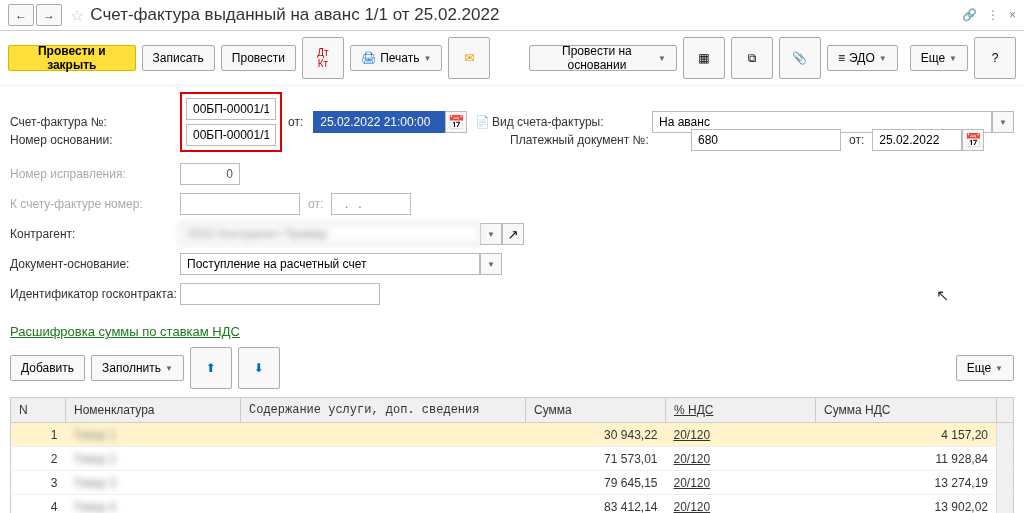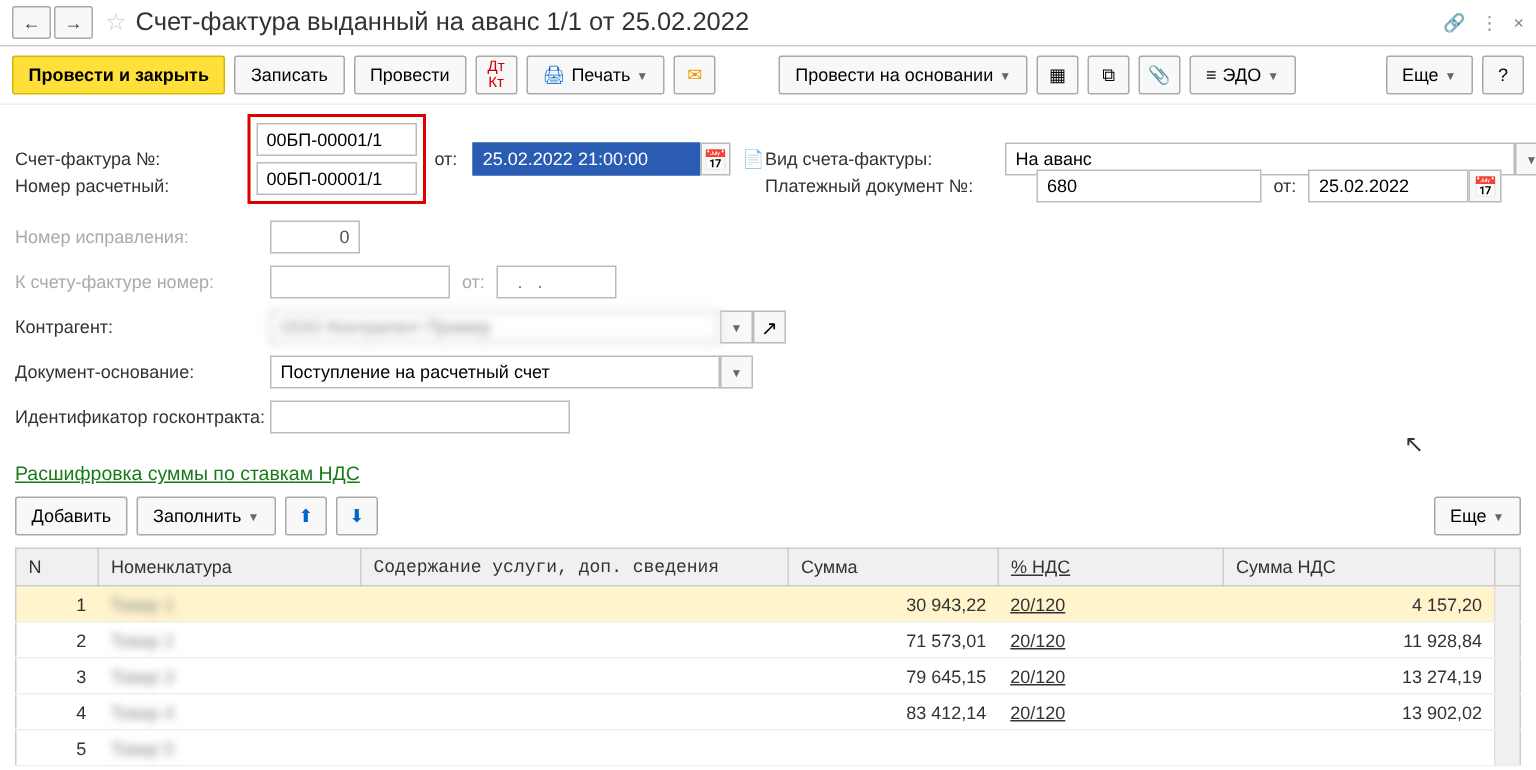--- a/index.html
+++ b/index.html
@@ -5,30 +5,30 @@
 * { box-sizing: border-box; margin: 0; padding: 0; font-family: Arial, sans-serif; }
 body { font-size: 12px; color: #333; background: #fff; width: 1024px; }
 .header { display: flex; align-items: center; padding: 4px 8px; border-bottom: 1px solid #ccc; }
 .nav-btn { width: 26px; height: 22px; border: 1px solid #aaa; background: #f8f8f8; margin-right: 2px; display: flex; align-items: center; justify-content: center; cursor: pointer; border-radius: 2px; }
 .star { margin: 0 6px; color: #ccc; font-size: 16px; }
 .title { font-size: 17px; font-weight: normal; flex: 1; }
 .header-icons { display: flex; gap: 10px; color: #888; }
 .toolbar { display: flex; align-items: center; padding: 6px 8px; gap: 6px; border-bottom: 1px solid #eee; }
 .btn { border: 1px solid #aaa; background: #f8f8f8; padding: 4px 10px; height: 26px; cursor: pointer; border-radius: 2px; display: flex; align-items: center; gap: 4px; font-size: 12px; }
 .btn-primary { background: #ffe03a; border-color: #d4b800; font-weight: bold; }
-.btn-icon { width: 28px; justify-content: center; padding: 4px; }
+.btn-icon { width: 28px; justify-content: center; padding: 20px; }
 .dropdown-arrow { font-size: 8px; color: #666; }
 .spacer { flex: 1; }
 .form { padding: 6px 10px; }
 .row { display: flex; align-items: center; margin-bottom: 6px; min-height: 24px; }
 .label { width: 170px; color: #333; font-size: 12px; }
 .label.muted { color: #aaa; }
 .input { border: 1px solid #bbb; height: 22px; padding: 2px 6px; font-size: 12px; background: #fff; }
-.input.w90 { width: 107px; }
-.input.w130 { width: 152px; }
+.input.w90 { width: 90px; }
+.input.w130 { width: 132px; }
 .input.w60 { width: 60px; text-align: right; }
 .input.wide { width: 300px; }
 .input.dropdown { width: 340px; }
 .highlight-box { border: 2px solid #d00; padding: 2px; }
 .datetime-sel { background: #2b5cb3; color: #fff; border: 1px solid #2b5cb3; }
 .cal-btn { width: 22px; height: 22px; border: 1px solid #bbb; background: #f8f8f8; display: flex; align-items: center; justify-content: center; cursor: pointer; }
 .sep-lbl { margin: 0 8px; color: #333; }
 .left-col { display: flex; align-items: center; width: 500px; }
 .right-col { display: flex; align-items: center; }
 .section-title { color: #1a7a1a; text-decoration: underline; margin: 6px 10px 4px; font-size: 13px; cursor: pointer; }
@@ -127,21 +127,21 @@
       <span class="label" style="width:160px">Вид счета-фактуры:</span>
       <input class="input dropdown" value="На аванс" style="">
       <button class="cal-btn">
           <span class="dropdown-arrow">▼</span>
         </button>
     </div>
   </div>
 
   <div class="row" style="margin-top:-30px">
     <div class="left-col">
-      <span class="label">Номер расчетный:</span>
+      <span class="label">Номер основании:</span>
     </div>
     <div class="right-col">
       <span class="label" style="width:160px">Платежный документ №:</span>
       <input class="input" style="width: 150px; margin-left: 21px;" value="680">
       <span class="sep-lbl">от:</span>
       <input class="input w90" value="25.02.2022" style="">
       <button class="cal-btn">
           <span>📅</span>
         </button>
     </div>

